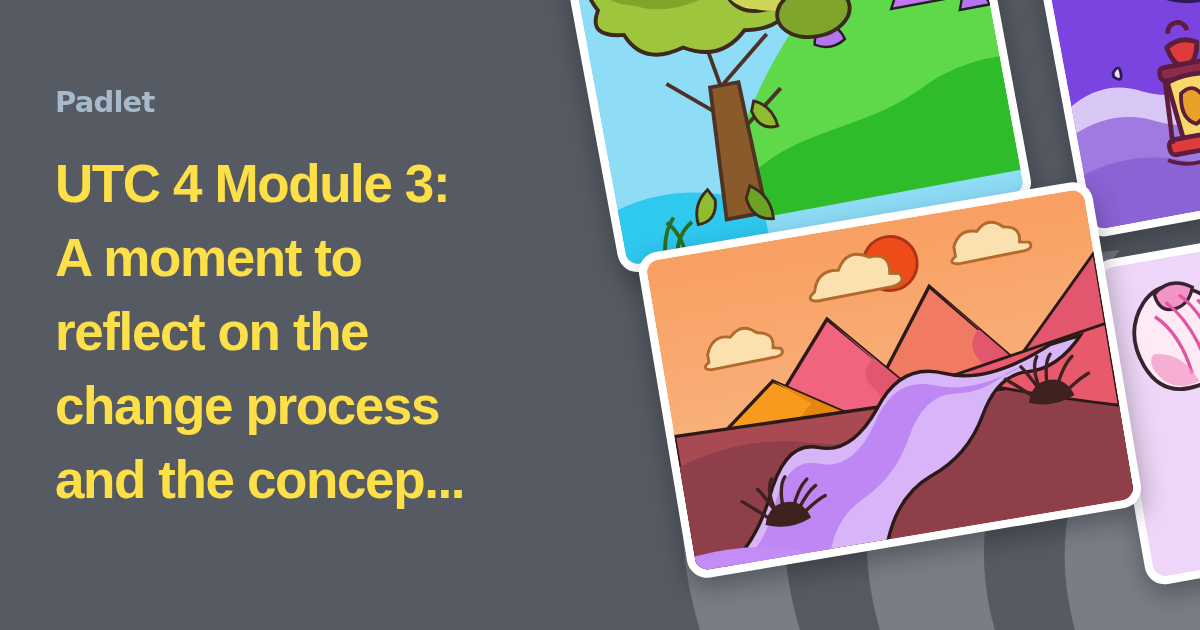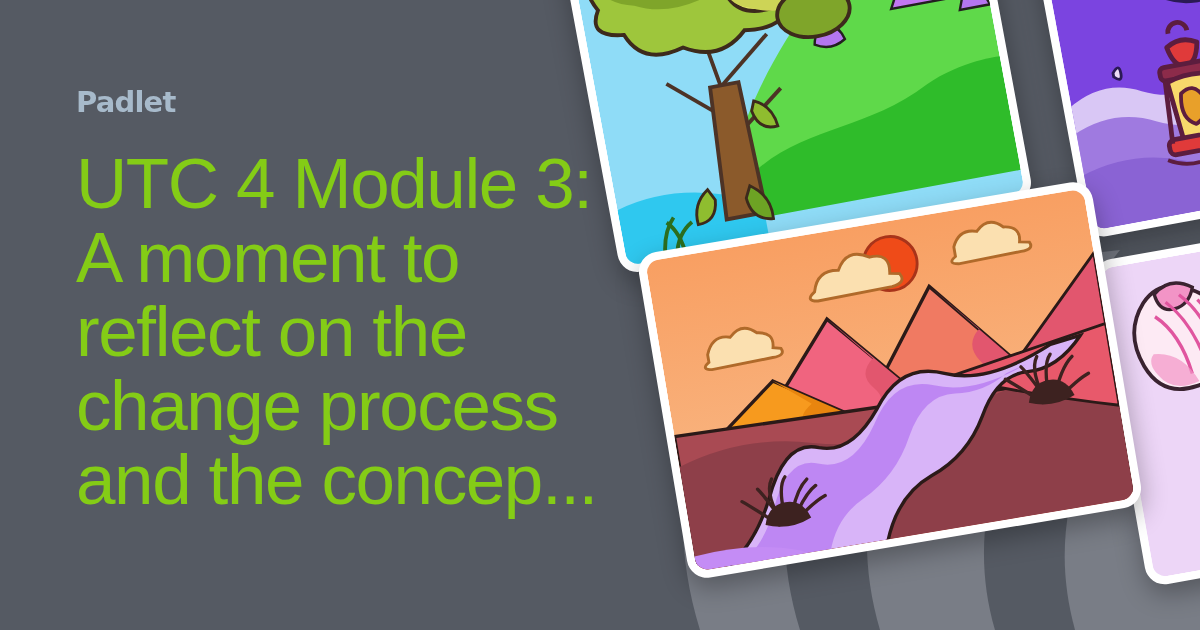--- a/index.html
+++ b/index.html
@@ -20,38 +20,38 @@
 
   
   #bg-curves {
     position:absolute; inset:0;
     width:1200px; height:630px;
   }
 
   
   #text-col {
     position:absolute;
-    left:76px; top:88px;
+    left:55px; top:88px;
     width:530px;
     z-index:40;
   }
   #logo {
     font-size:29px;
     font-weight:bold;
     letter-spacing:-0.8px;
     color:#a7bacb;
     line-height:1;
     margin-bottom:30px;
     font-family:"DejaVu Sans", sans-serif;
     user-select:none;
   }
   #title {
-    color:#84cc16;
-    font-size:71px;
-    font-weight:normal;
+    color:#fde047;
+    font-size:53px;
+    font-weight:bold;
     line-height:74px;
     letter-spacing:-1.4px;
     white-space:pre-line;
   }
 
   
   .card {
     position:absolute;
     background:#ffffff;
     border-radius:20px;

